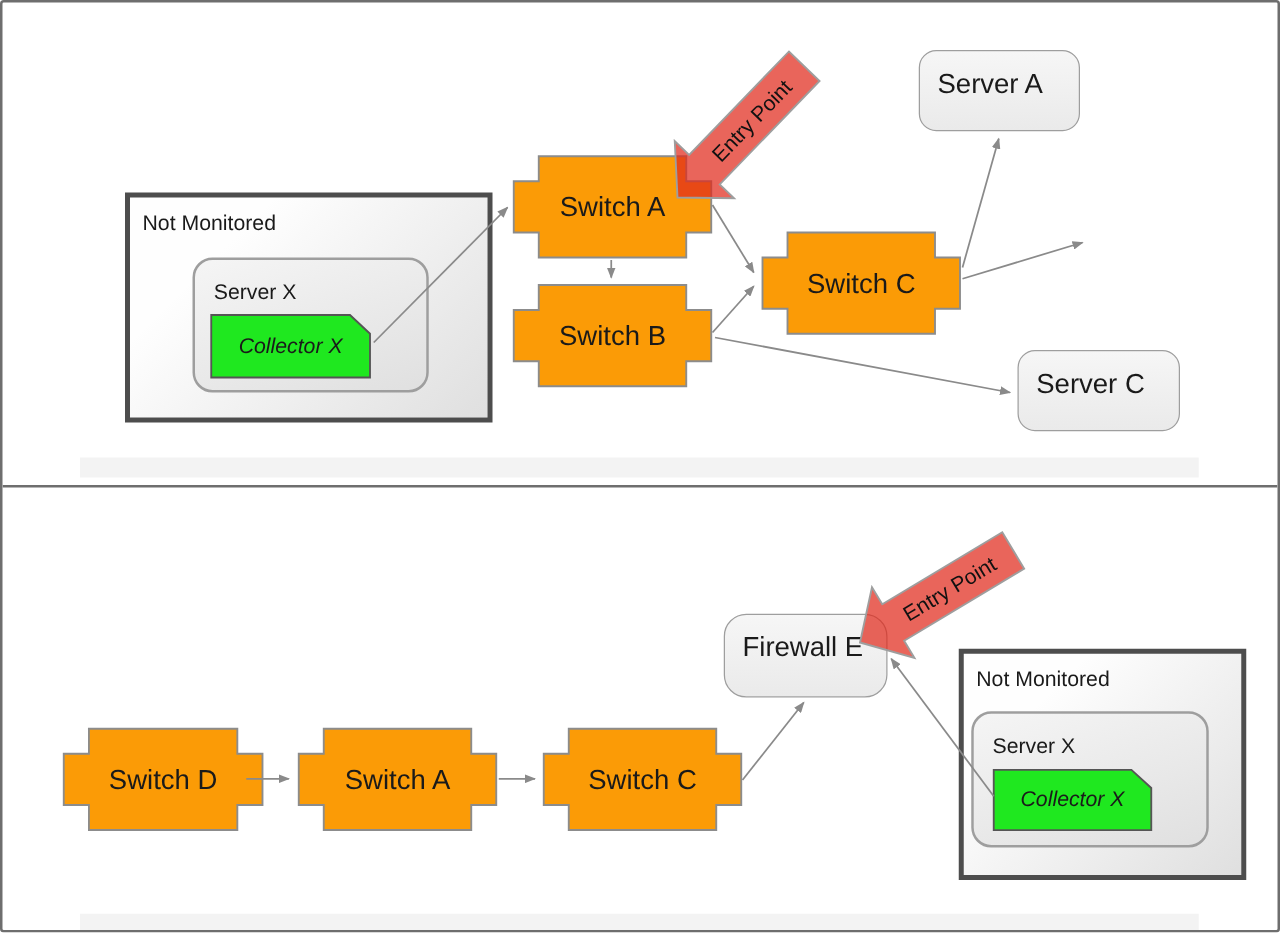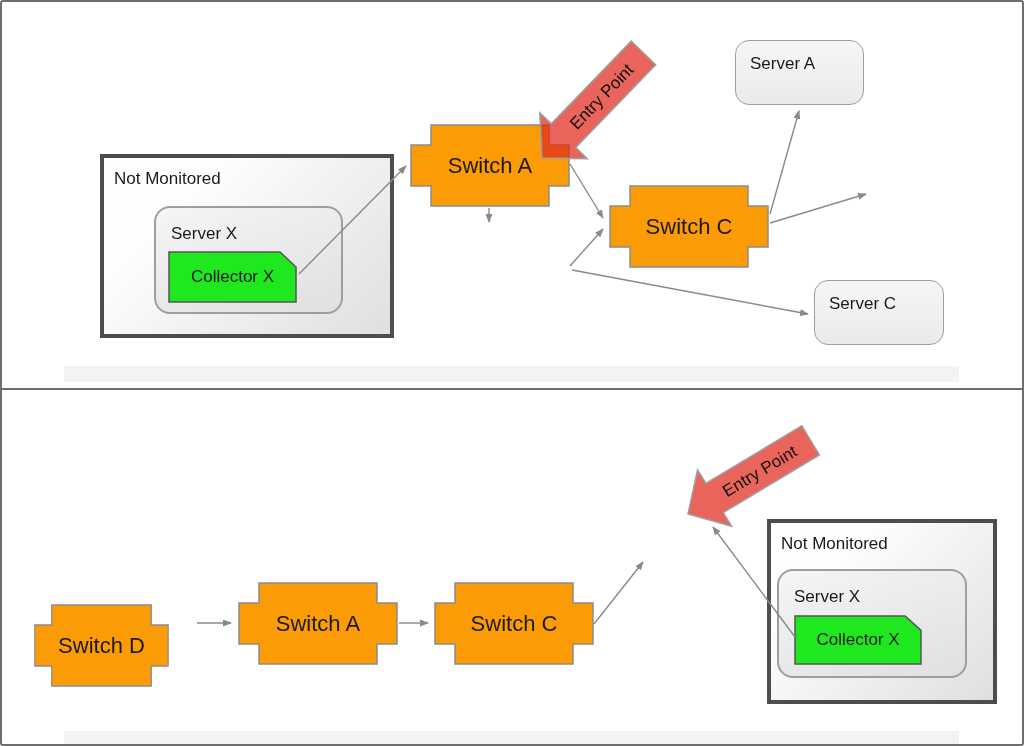--- a/index.html
+++ b/index.html
@@ -14,37 +14,37 @@
   
   .switch{position:absolute;}
   .switch svg{position:absolute;left:0;top:0;width:100%;height:100%;overflow:visible;}
   .sw-shape{fill:var(--switch_fill);stroke:#8c8c8c;stroke-width:1.5px;}
   .switch .lbl{position:absolute;inset:0;display:flex;align-items:center;justify-content:center;
     font-size:22px;white-space:nowrap;}
   
   .server{position:absolute;box-sizing:border-box;
     background:linear-gradient(180deg,#f6f6f6,#eaeaea);
     border:1.5px solid #9e9e9e;border-radius:14px;
-    padding:13px 0 0 14px;font-size:17px;white-space:nowrap;}
+    padding:13px 0 0 14px;font-size:22px;white-space:nowrap;}
   
   .nm{position:absolute;box-sizing:border-box;
     border:4px solid var(--border_dark);
     background:linear-gradient(135deg,#fefefe 25%,#d9d9d9 115%);
     padding:11px 0 0 10px;font-size:17px;white-space:nowrap;}
   
   .sx{position:absolute;box-sizing:border-box;
     border:2px solid #9e9e9e;border-radius:16px;
     background:linear-gradient(160deg,#f5f5f5,#e0e0e0);
     padding:16px 0 0 15px;font-size:17px;white-space:nowrap;}
   
   .collector{position:absolute;}
   .collector svg{position:absolute;left:0;top:0;width:100%;height:100%;overflow:visible;}
   .col-shape{fill:var(--collector_fill);stroke:#555;stroke-width:1.5px;}
   .collector .lbl{position:absolute;inset:0;display:flex;align-items:center;justify-content:center;
-    font-size:17px;white-space:nowrap;}
+    font-size:17px;white-space:nowrap;font-style:italic;}
   
   #overlay{position:absolute;left:0;top:0;width:1024px;height:746px;pointer-events:none;}
   .connector{stroke:var(--connector);stroke-width:1.4px;fill:none;}
   .connector-head{fill:var(--connector);}
   .entry-arrow{fill:var(--entry_arrow);fill-opacity:0.72;stroke:#9e9e9e;stroke-width:1.5px;}
   .entry-text{font-size:17px;fill:#111;font-family:"Liberation Sans",sans-serif;}
 </style>
 </head>
 <body>
 
@@ -65,53 +65,62 @@
     </svg>
     <span class="lbl">Collector X</span>
   </div>
 
   <div class="switch" style="left:408px;top:122px;width:160px;height:83px;">
     <svg viewBox="0 0 160 83" preserveAspectRatio="none">
       <path class="sw-shape" d="M21,1 H139 V21 H159 V62 H139 V82 H21 V62 H1 V21 H21 Z"></path>
     </svg>
     <span class="lbl">Switch A</span>
   </div>
+  <div class="switch" style="left:408px;top:225px;width:160px;height:83px;">
+    <svg viewBox="0 0 160 83" preserveAspectRatio="none">
+      <path class="sw-shape" d="M21,1 H139 V21 H159 V62 H139 V82 H21 V62 H1 V21 H21 Z"></path>
+    </svg>
+    <span class="lbl">Switch B</span>
+  </div>
   <div class="switch" style="left:607px;top:183px;width:160px;height:83px;">
     <svg viewBox="0 0 160 83" preserveAspectRatio="none">
       <path class="sw-shape" d="M21,1 H139 V21 H159 V62 H139 V82 H21 V62 H1 V21 H21 Z"></path>
     </svg>
     <span class="lbl">Switch C</span>
   </div>
 
   <div class="server" style="left:733px;top:38px;width:129px;height:65px;">
     <span>Server A</span>
   </div>
   <div class="server" style="left:812px;top:278px;width:130px;height:65px;">
     <span>Server C</span>
   </div>
 
-  <div class="switch" style="left:32px;top:580px;width:135px;height:83px;margin-top:22px;">
+  <div class="switch" style="left:48px;top:580px;width:161px;height:83px;">
     <svg viewBox="0 0 160 83" preserveAspectRatio="none">
       <path class="sw-shape" d="M21,1 H139 V21 H159 V62 H139 V82 H21 V62 H1 V21 H21 Z"></path>
     </svg>
     <span class="lbl">Switch D</span>
   </div>
   <div class="switch" style="left:236px;top:580px;width:160px;height:83px;">
     <svg viewBox="0 0 160 83" preserveAspectRatio="none">
       <path class="sw-shape" d="M21,1 H139 V21 H159 V62 H139 V82 H21 V62 H1 V21 H21 Z"></path>
     </svg>
     <span class="lbl">Switch A</span>
   </div>
   <div class="switch" style="left:432px;top:580px;width:160px;height:83px;">
     <svg viewBox="0 0 160 83" preserveAspectRatio="none">
       <path class="sw-shape" d="M21,1 H139 V21 H159 V62 H139 V82 H21 V62 H1 V21 H21 Z"></path>
     </svg>
     <span class="lbl">Switch C</span>
   </div>
 
+  <div class="server" style="left:577px;top:489px;width:131px;height:67px;border-radius:18px;">
+    <span>Firewall E</span>
+  </div>
 
   <div class="nm" style="left:765px;top:517px;width:230px;height:185px;">
     <span>Not Monitored</span>
   </div>
   <div class="sx" style="left:775px;top:567px;width:190px;height:109px;">
     <span>Server X</span>
   </div>
   <div class="collector" style="left:792px;top:613px;width:128px;height:50px;">
     <svg viewBox="0 0 129 52" preserveAspectRatio="none">
       <path class="col-shape" d="M1,1 H112 L128,16 V51 H1 Z"></path>

